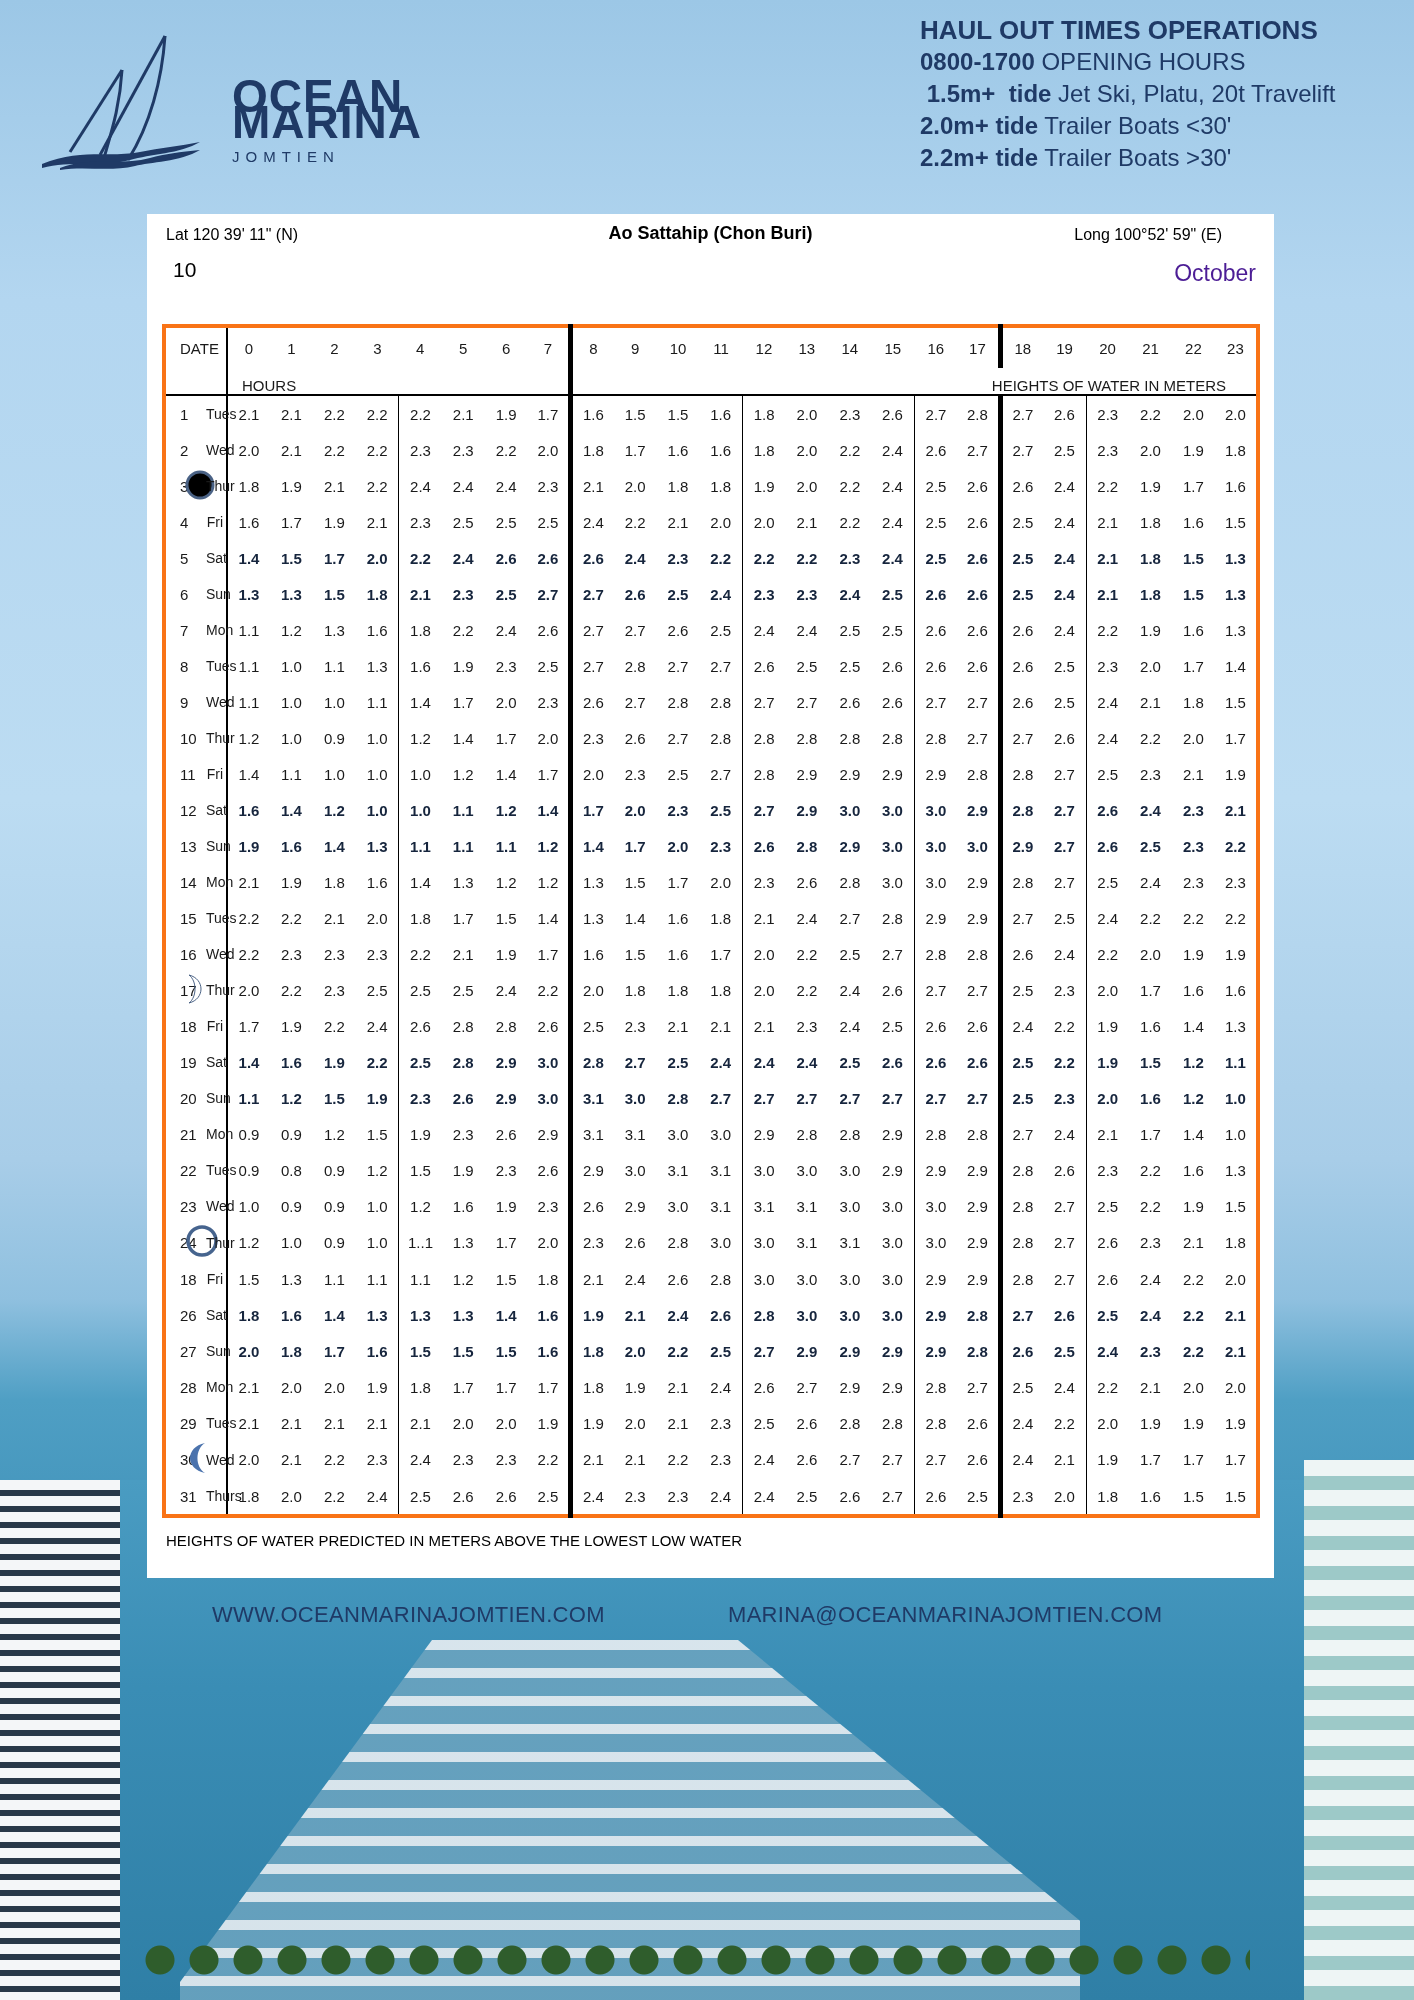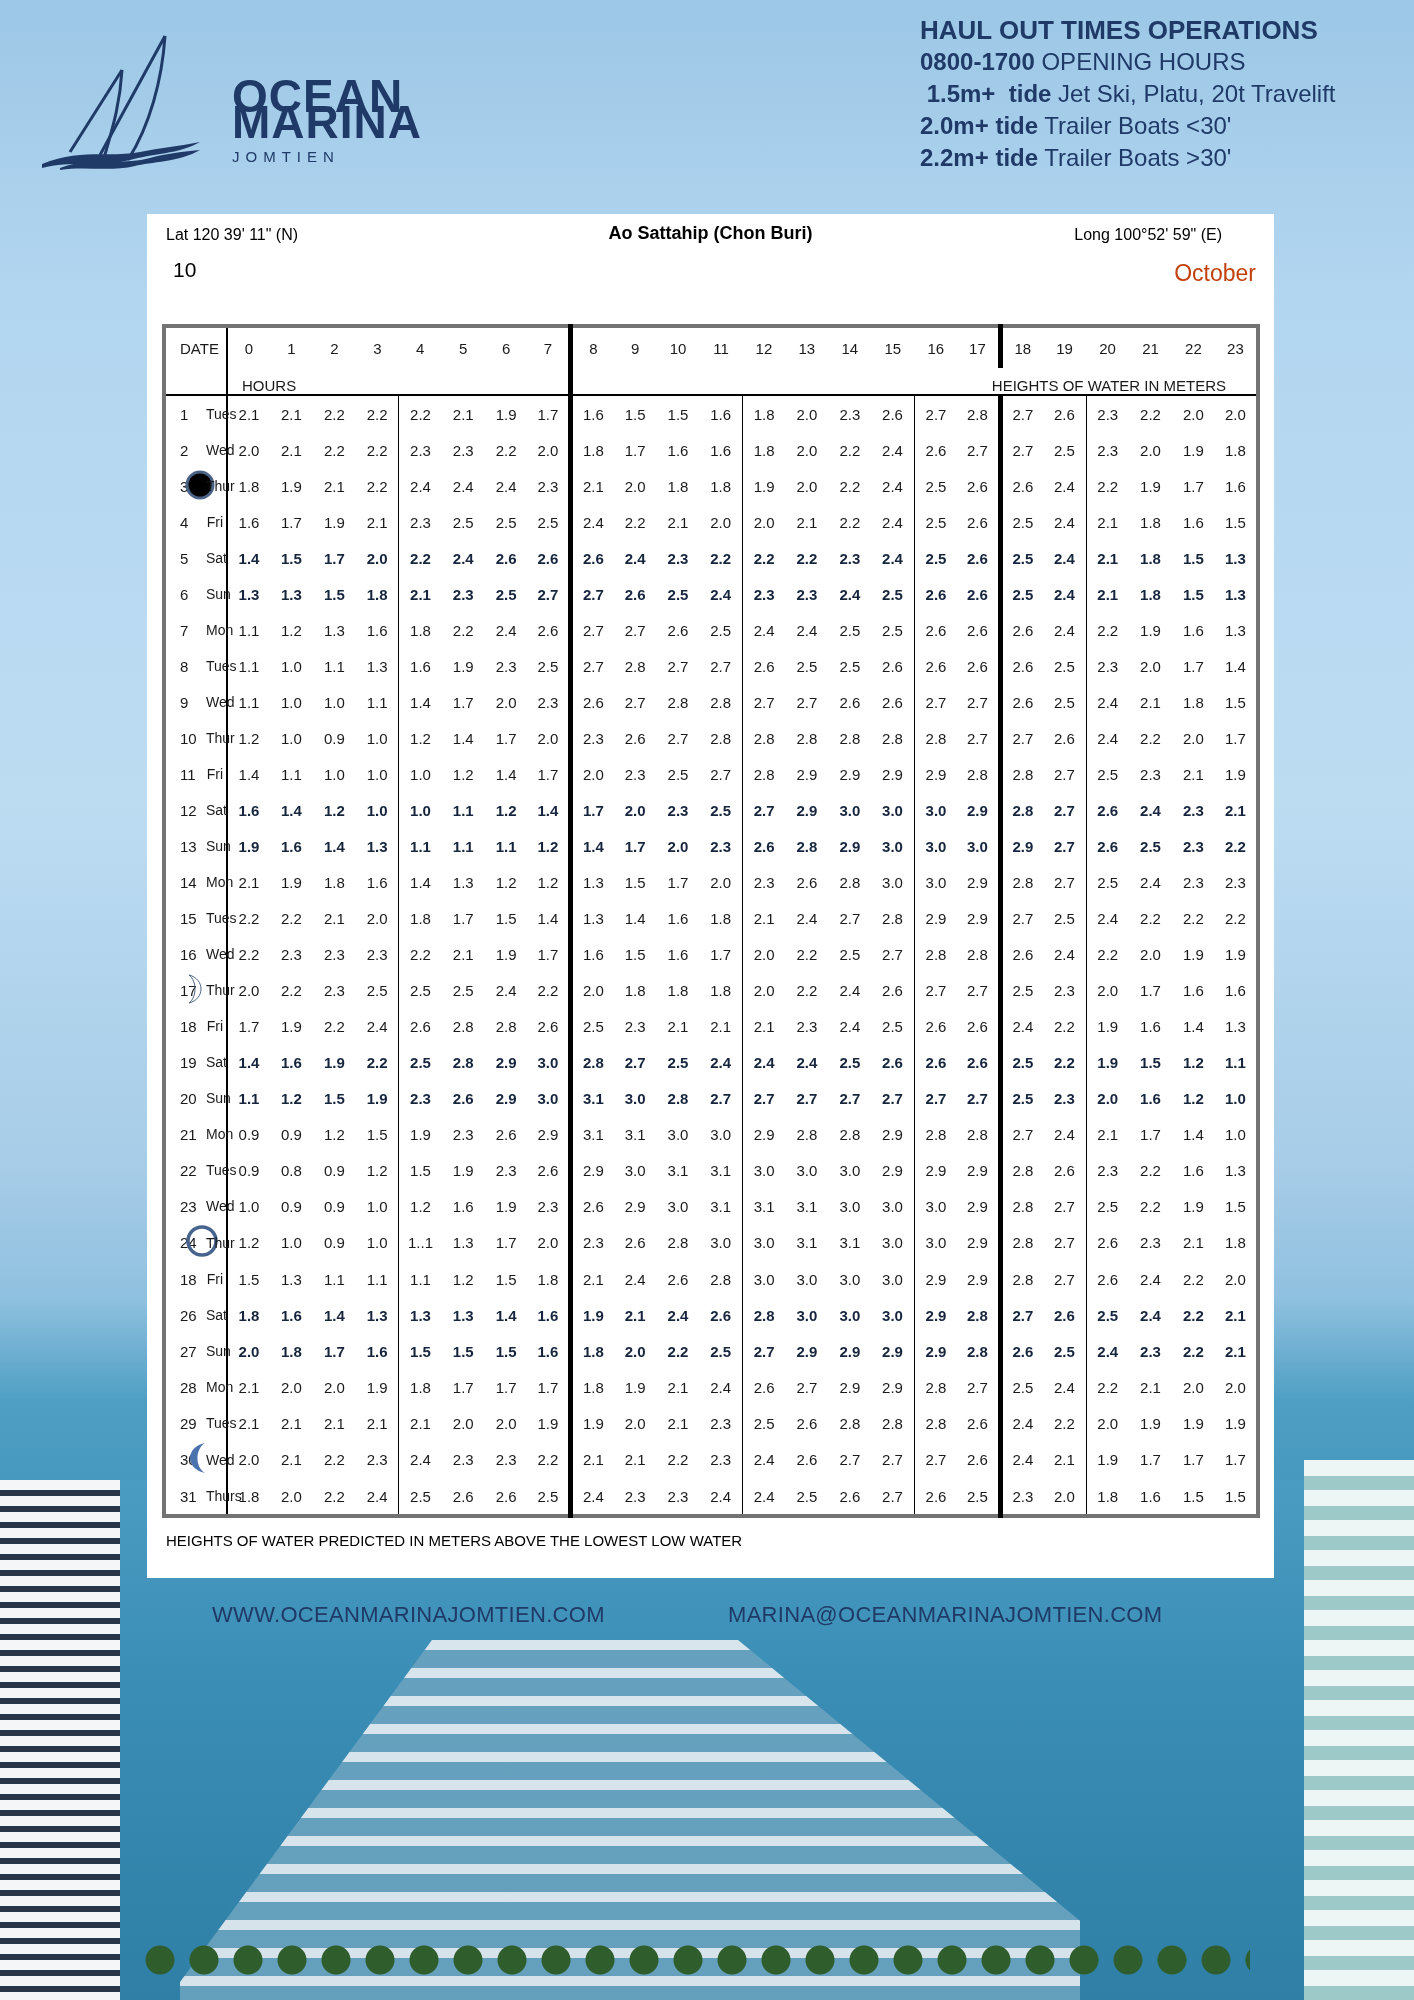--- a/index.html
+++ b/index.html
@@ -24,24 +24,24 @@
 
   .haul{position:absolute;left:920px;top:14px;color:#1f3a66;font-size:24px;line-height:32px;}
   .haul .title{font-weight:bold;font-size:26px;}
   .haul b{font-weight:bold;}
 
   .sheet{position:absolute;left:147px;top:214px;width:1127px;height:1364px;background:#fff;}
   .lat{position:absolute;left:19px;top:12px;font-size:16px;color:#000;}
   .station{position:absolute;left:0;width:100%;top:9px;text-align:center;font-size:18px;font-weight:bold;color:#000;}
   .long{position:absolute;right:52px;top:12px;font-size:16px;color:#000;}
   .month-num{position:absolute;left:26px;top:44px;font-size:21px;color:#000;}
-  .month-name{position:absolute;right:18px;top:46px;font-size:23px;color:#c2410c;}
+  .month-name{position:absolute;right:18px;top:46px;font-size:23px;color:#4c1d95;}
 
   table.tide{position:absolute;left:15px;top:110px;border-collapse:collapse;width:1098px;table-layout:fixed;
-    border:4px solid #737373;font-size:15px;color:#1a1a1a;}
+    border:4px solid #f97316;font-size:15px;color:#1a1a1a;}
   table.tide td,table.tide th{padding:0;text-align:center;height:36px;font-weight:normal;}
   table.tide thead th{height:40px;font-size:15px;vertical-align:middle;}
   table.tide thead tr.sub th{height:26px;font-size:15px;text-align:left;vertical-align:bottom;}
   table.tide thead tr.sub{border-bottom:2px solid #000;}
   .c-date{width:46px;text-align:left !important;padding-left:14px !important;}
   .c-moon{width:28px;}
   .c-day{width:44px;text-align:right !important;padding-right:3px !important;font-size:14px;border-right:2px solid #000;}
   .bl{border-left:1.5px solid #000;}
   .bL{border-left:5px solid #000;}
   .bold td.v{font-weight:bold;color:#16253d;}

